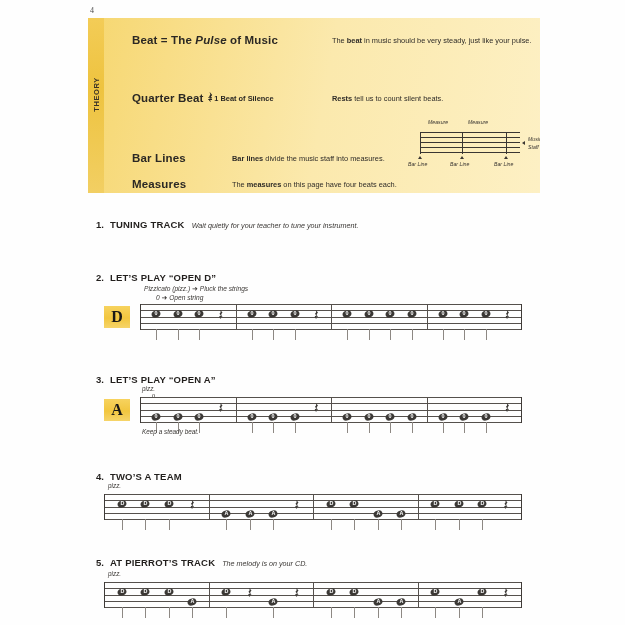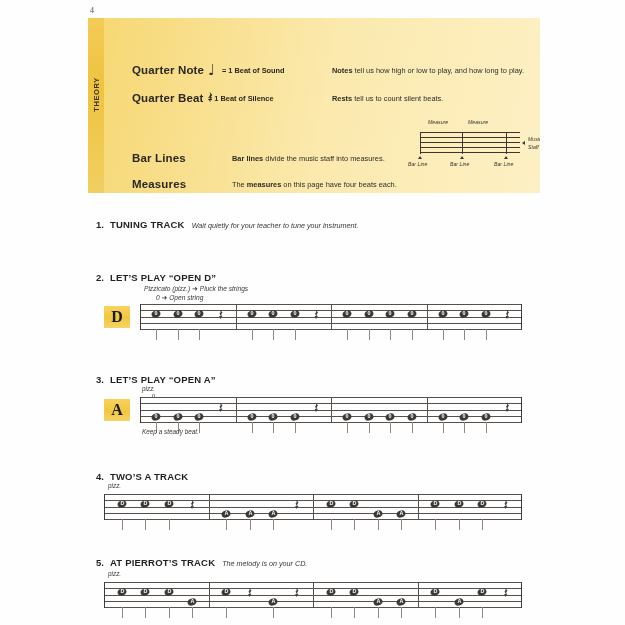--- a/index.html
+++ b/index.html
@@ -304,29 +304,29 @@
 
   <div class="page-number">4</div>
 
   <div class="theory-box">
     <div class="theory-tab">
       <div class="theory-tab-label">THEORY</div>
     </div>
 
     <div class="theory-rows">
 
-
-      <div class="trow" style="top:38px">
-        <div class="term">Quarter Note</div>
-        <div class="glyph" style="left:104px">♩</div>
-        <div class="sub" style="left:118px">= 1 Beat of Sound</div>
+      <div class="trow" style="top:8px">
+        <div class="term">
+          <span>Beat = The </span><em>Pulse</em><span> of Music</span>
+        </div>
         <div class="desc" style="left:228px">
-          <b>Notes</b><span> tell us how high or low to play, and how long to play.</span>
-        </div>
-      </div>
+          <span>The </span><b>beat</b><span> in music should be very steady, just like your pulse.</span>
+        </div>
+      </div>
+
 
       <div class="trow" style="top:66px">
         <div class="term">Quarter Beat</div>
         <div class="glyph" style="left:104px;font-size:16px">𝄽</div>
         <div class="sub" style="left:104px">= 1 Beat of Silence</div>
         <div class="desc" style="left:228px">
           <b>Rests</b><span> tell us to count silent beats.</span>
         </div>
       </div>
 
@@ -538,21 +538,21 @@
         <div class="note" style="left: 345.71px; top: 19.5px;">
           <span>0</span>
         </div>
         <div class="rest" style="left: 367.197px; top: 11px;">𝄽</div>
       </div>
     <div class="below-note" style="left:142px;top:428px">Keep a steady beat.</div>
   </div>
 
   <div class="exercise">
     <div class="ex-head" style="top:466px">
-      <span class="ex-num">4.</span><span class="ex-title">TWO’S A TRACK</span>
+      <span class="ex-num">4.</span><span class="ex-title">TWO’S A TEAM</span>
     </div>
     <div class="pizz" style="left:108px;top:482px">pizz.</div>
     <div class="staff" style="left:104px;top:494px;width:418px">
         <div class="sline" style="top: 0px;"></div>
         <div class="sline" style="top: 6.25px;"></div>
         <div class="sline" style="top: 12.5px;"></div>
         <div class="sline" style="top: 18.75px;"></div>
         <div class="sline" style="top: 25px;"></div>
         <div class="endbar" style="left: 0px;"></div>
         <div class="barline" style="left: 104.5px;"></div>

